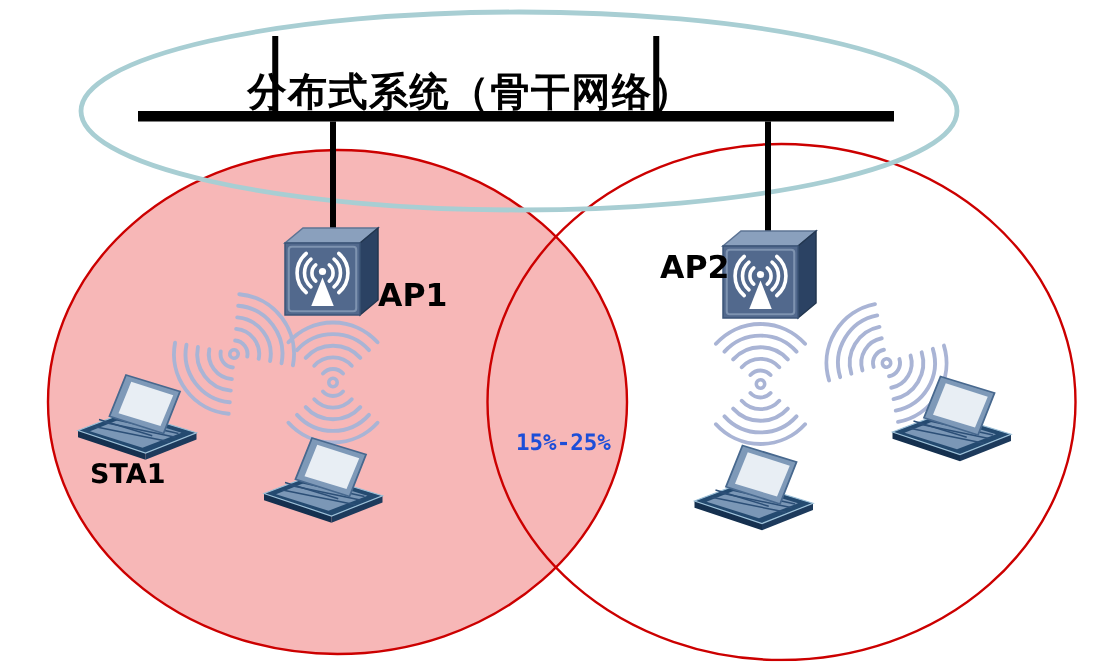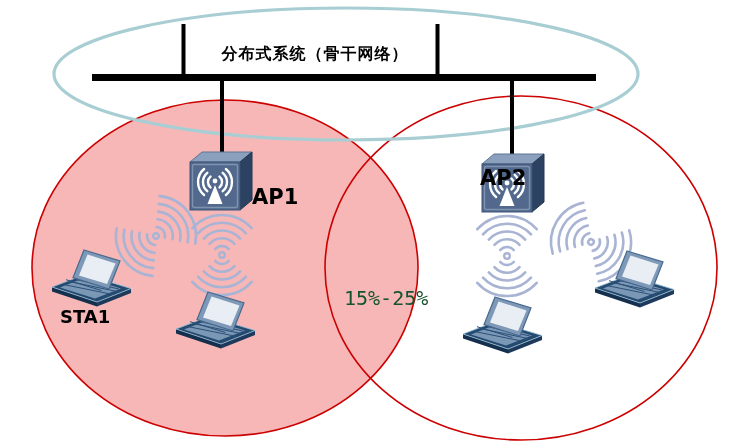--- a/index.html
+++ b/index.html
@@ -2,26 +2,26 @@
 <html><head>
 <meta charset="utf-8">
 <style>
   html,body{margin:0;padding:0;background:#ffffff;}
   #stage{
     position:relative;width:743px;height:441px;background:#ffffff;
     font-family:"DejaVu Sans","Liberation Sans",sans-serif;overflow:hidden;
   }
   #diagram-svg{position:absolute;left:0;top:0;}
   .lbl{position:absolute;color:#000;font-weight:bold;white-space:nowrap;}
-  .backbone-title{font-size:16px;letter-spacing:1px;text-align:center;}
+  .backbone-title{font-size:26px;letter-spacing:1px;}
   .ap-label{font-size:21px;}
   .sta-label{font-size:18px;text-align:left;}
   .overlap-label{
     font-family:"DejaVu Sans Mono","Liberation Mono",monospace;
-    font-size:20px;font-weight:normal;color:#14532d;
+    font-size:15px;font-weight:bold;color:#1d4ed8;
   }
 </style>
 </head>
 <body>
 
 <div id="stage">
 
   <svg id="diagram-svg" width="743" height="441" viewBox="0 0 743 441">
     <defs>
 
@@ -105,21 +105,21 @@
     <use href="#laptop-symbol" transform="translate(52,250)"></use>
     <use href="#laptop-symbol" transform="translate(176,292)"></use>
     <use href="#laptop-symbol" transform="translate(463,297)"></use>
     <use href="#laptop-symbol" transform="translate(595,251)"></use>
   </svg>
 
   <div class="lbl backbone-title" style="left:165px;top:44px;width:300px;">分布式系统（骨干网络）</div>
 
   <div class="lbl ap-label" style="left:252px;top:163px;margin-top:22px;">AP1</div>
 
-  <div class="lbl ap-label" style="left:440px;top:166px;margin-left:40px;">AP2</div>
+  <div class="lbl ap-label" style="left:440px;top:166px;">AP2</div>
 
   <div class="lbl sta-label" style="left:60px;top:306px;width:84px;">STA1</div>
 
 
 
 
   <div class="overlap-label lbl" style="left:344px;top:286px;">15%-25%</div>
 
 </div>
 

